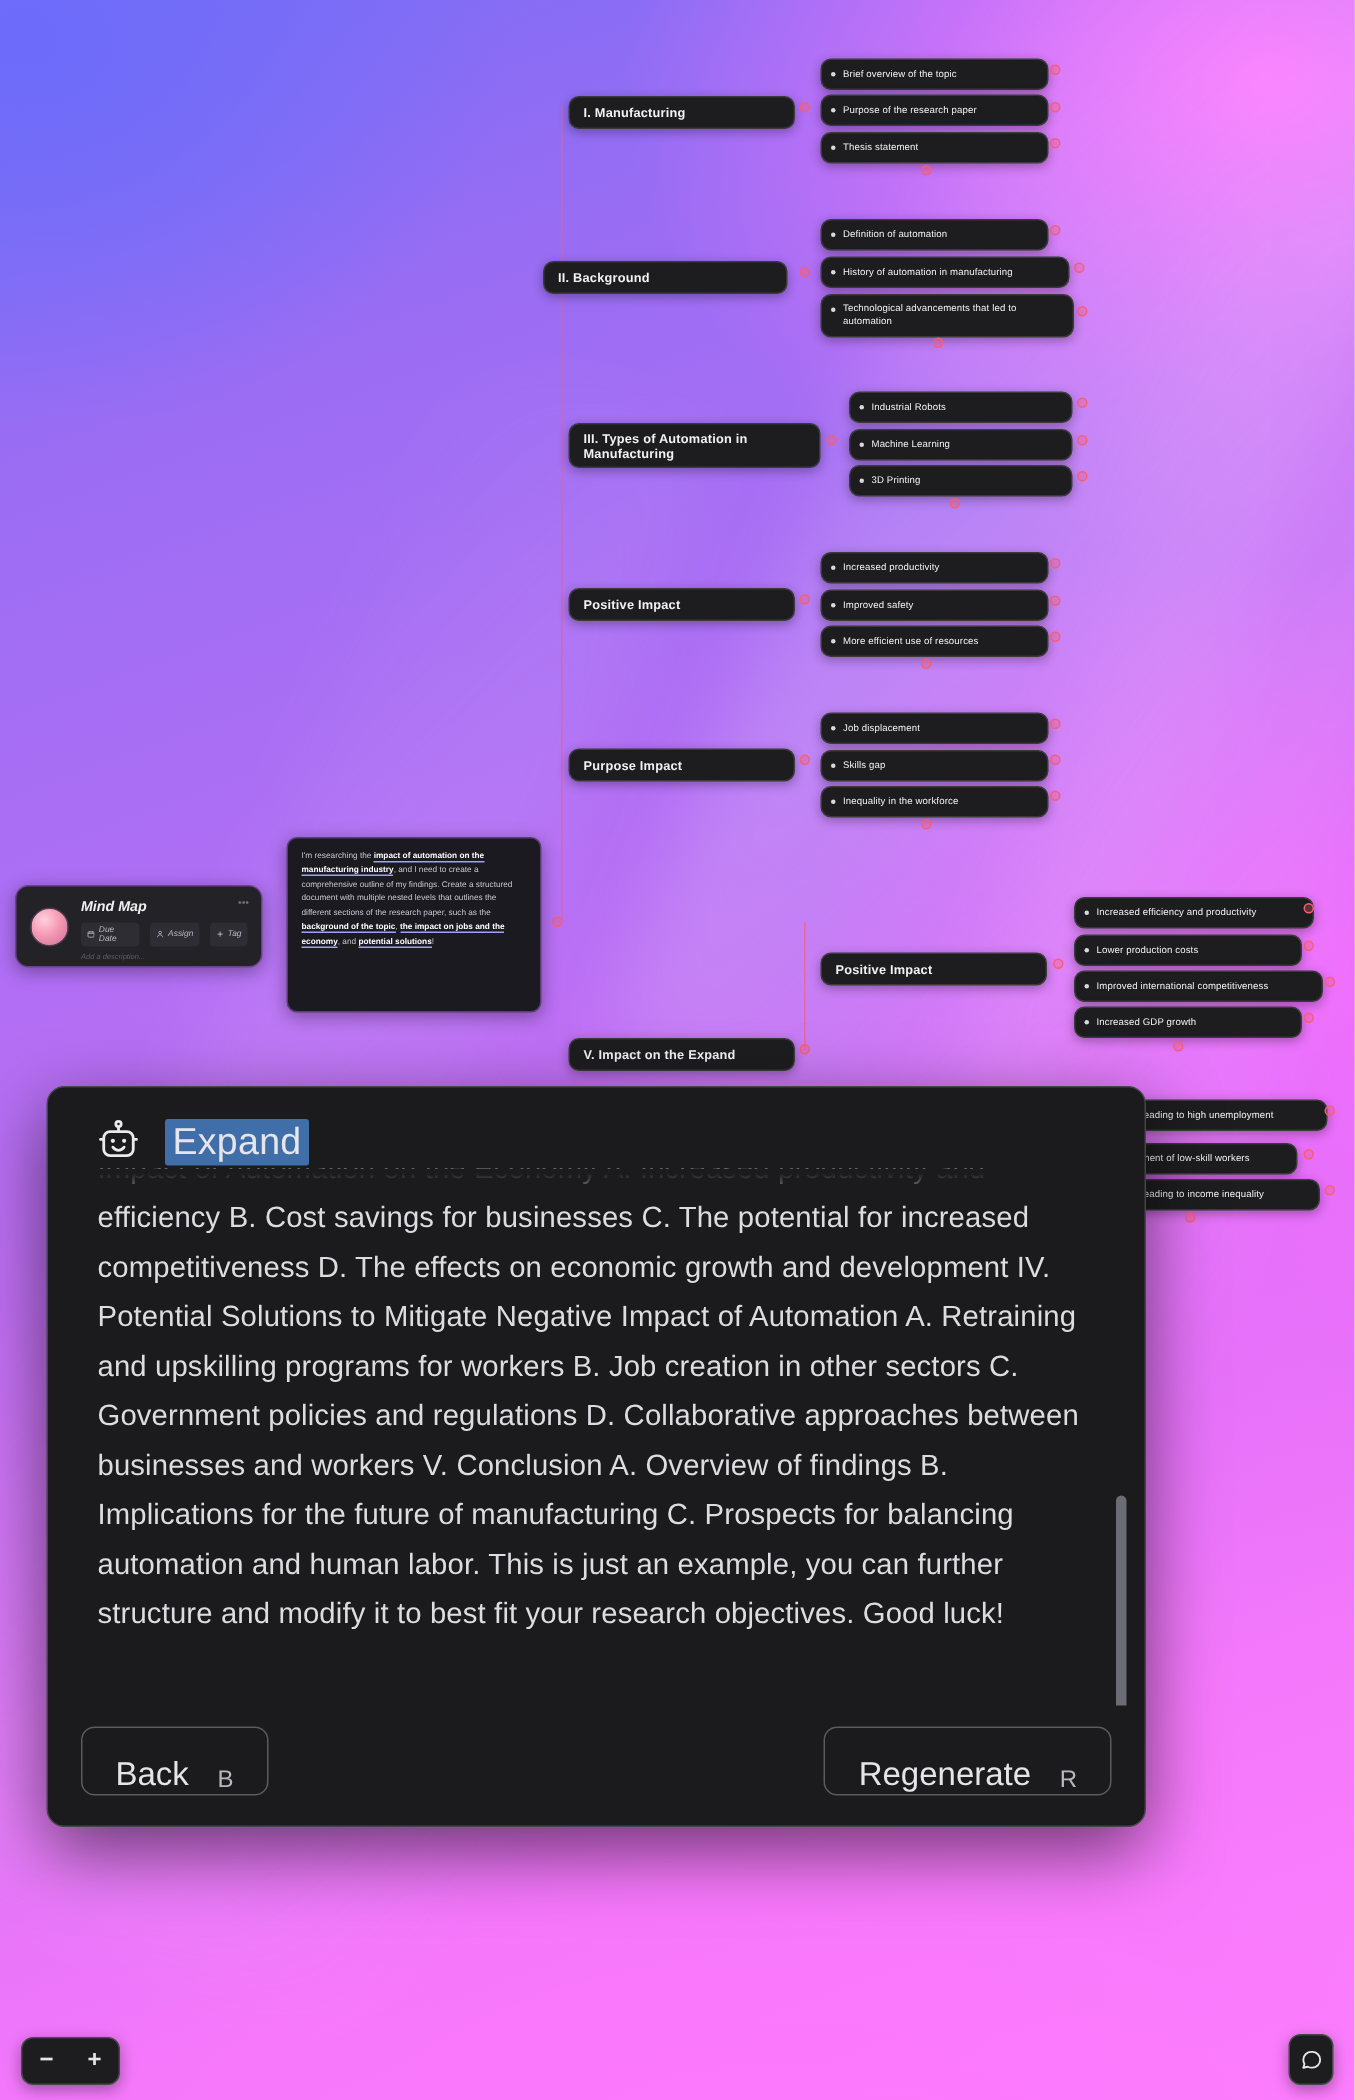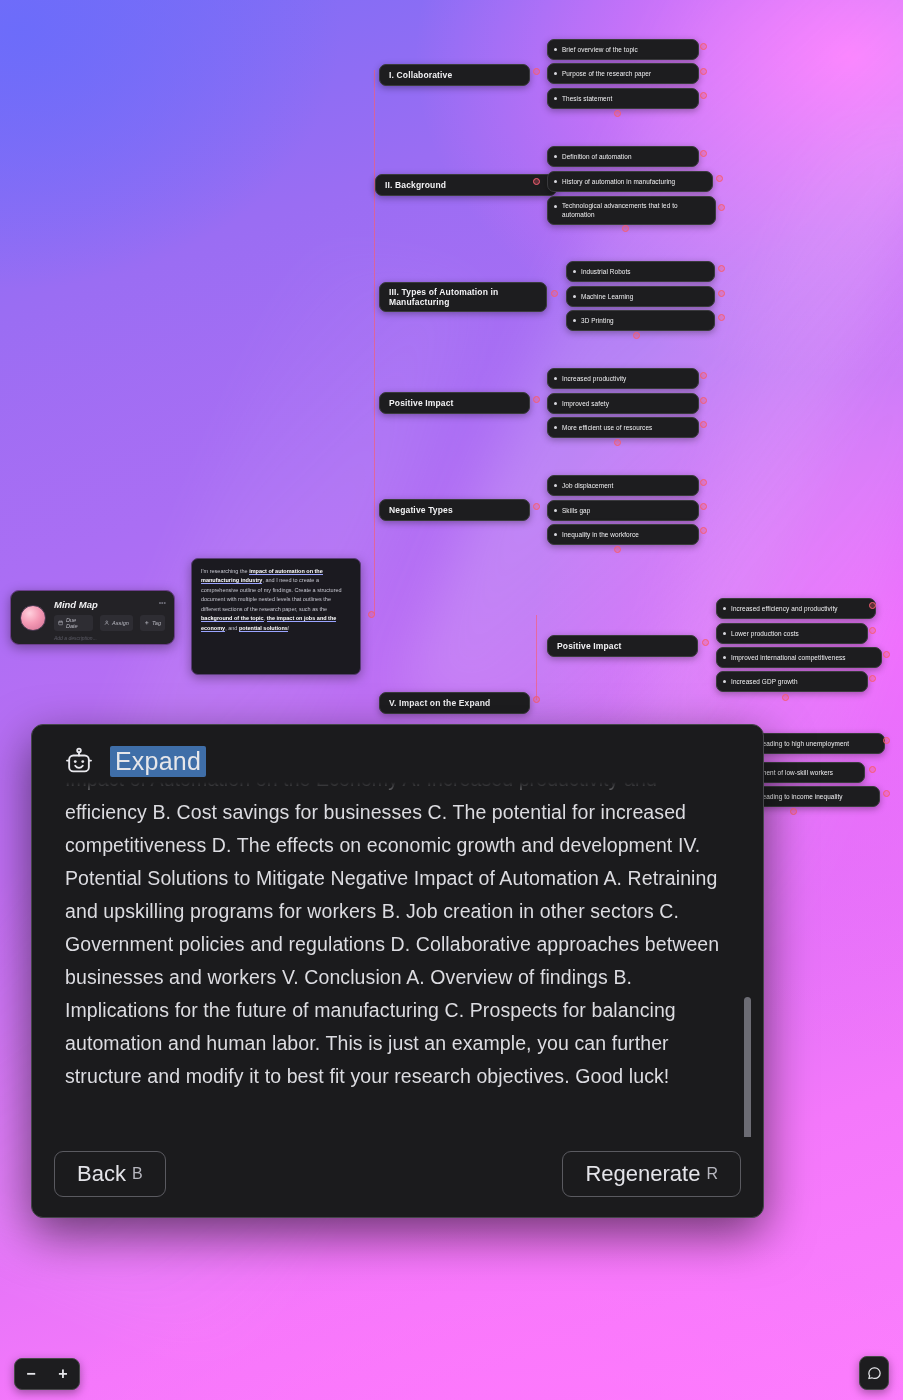--- a/index.html
+++ b/index.html
@@ -141,21 +141,21 @@
     width: 733px; height: 494px;
     background: #1b1b1d;
     border: 1px solid #45454a;
     border-radius: 12px;
     display: flex; flex-direction: column;
     box-shadow: 0 16px 48px rgba(0,0,0,.55);
     overflow: hidden;
   }
   #ai-header {
     flex: 0 0 auto;
-    display: flex; align-items: flex-end; gap: 16px;
+    display: flex; align-items: flex-start; gap: 16px;
     padding: 21px 26px 8px 32px;
   }
   #ai-header .bot { width: 30px; height: 30px; color: #e9e9ee; flex: 0 0 auto; }
   #ai-header .bot svg { width: 100%; height: 100%; display: block; }
   #ai-title {
     font-size: 25px; color: #e6e6ea; letter-spacing: .2px;
     background: #3f6ea8; padding: 1px 5px; border-radius: 2px;
   }
   #ai-body {
     flex: 1 1 auto;
@@ -190,21 +190,21 @@
   }
   .ai-btn {
     height: 46px;
     border-radius: 9px;
     background: transparent;
     border: 1px solid #5a5a60;
     color: #e4e4e9;
     font-size: 22px;
     font-family: "Liberation Sans", sans-serif;
     padding: 0 22px;
-    display: inline-flex; align-items: center; gap: 6px;
+    display: inline-flex; align-items: flex-end; gap: 19px;
     cursor: pointer;
   }
   .ai-btn .key { font-size: 16px; color: #b7b7bf; }
   .ai-btn.primary {
     background: #f45f75; border-color: #f45f75; color: #ffffff;
   }
   .ai-btn.primary .key { color: #ffe2e7; font-size: 18px; }
   .spacer { flex: 1 1 auto; }
 
   
@@ -234,33 +234,33 @@
 <div class="bg-streak streak-b"></div>
 <div class="bg-streak streak-c"></div>
 <div class="bg-streak streak-d"></div>
 
 <div id="canvas">
   <div class="trunk" style="left:374px; top:70px; height:545px;"></div>
   <div class="trunk" style="left:536px; top:615px; height:85px;"></div>
 
   <div id="nodes-layer">
       <div class="node branch" style="left: 379px; top: 64px; width: 151px; height: 22px;">
-        <span class="txt">I. Collaborative</span>
-      </div>
-      <div class="node branch" style="left: 375px; top: 174px; width: 182px; height: 22px;">
+        <span class="txt">I. Manufacturing</span>
+      </div>
+      <div class="node branch" style="left: 362px; top: 174px; width: 163px; height: 22px;">
         <span class="txt">II. Background</span>
       </div>
       <div class="node branch" style="left: 379px; top: 282px; width: 168px; height: 30px; align-items: flex-start; padding-top: 4px;">
         <span class="txt">III. Types of Automation in Manufacturing</span>
       </div>
       <div class="node branch" style="left: 379px; top: 392px; width: 151px; height: 22px;">
         <span class="txt">Positive Impact</span>
       </div>
       <div class="node branch" style="left: 379px; top: 499px; width: 151px; height: 22px;">
-        <span class="txt">Negative Types</span>
+        <span class="txt">Purpose Impact</span>
       </div>
       <div class="node branch" style="left: 379px; top: 692px; width: 151px; height: 22px;">
         <span class="txt">V. Impact on the Expand</span>
       </div>
       <div class="node branch" style="left: 547px; top: 635px; width: 151px; height: 22px;">
         <span class="txt">Positive Impact</span>
       </div>
       <div class="node leaf" style="left: 547px; top: 39px; width: 152px; height: 21px;">
         <span class="bullet"></span>
         <span class="txt">Brief overview of the topic</span>

